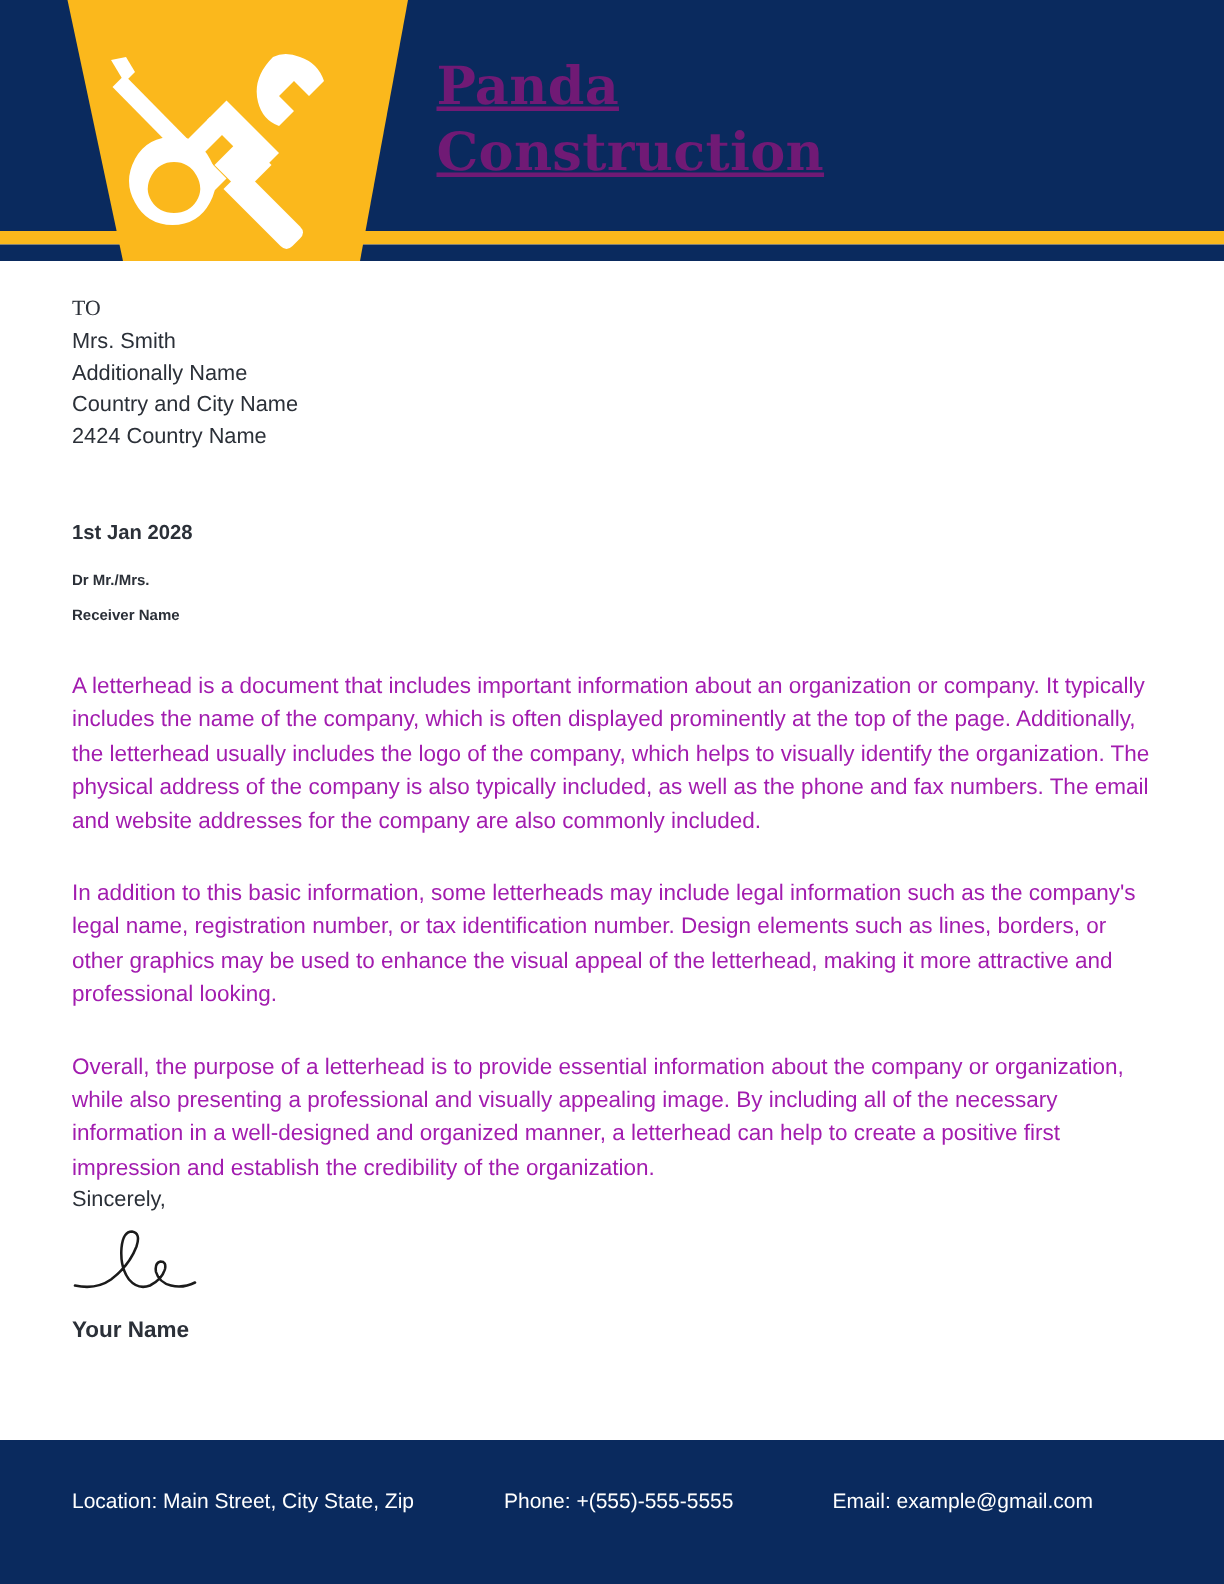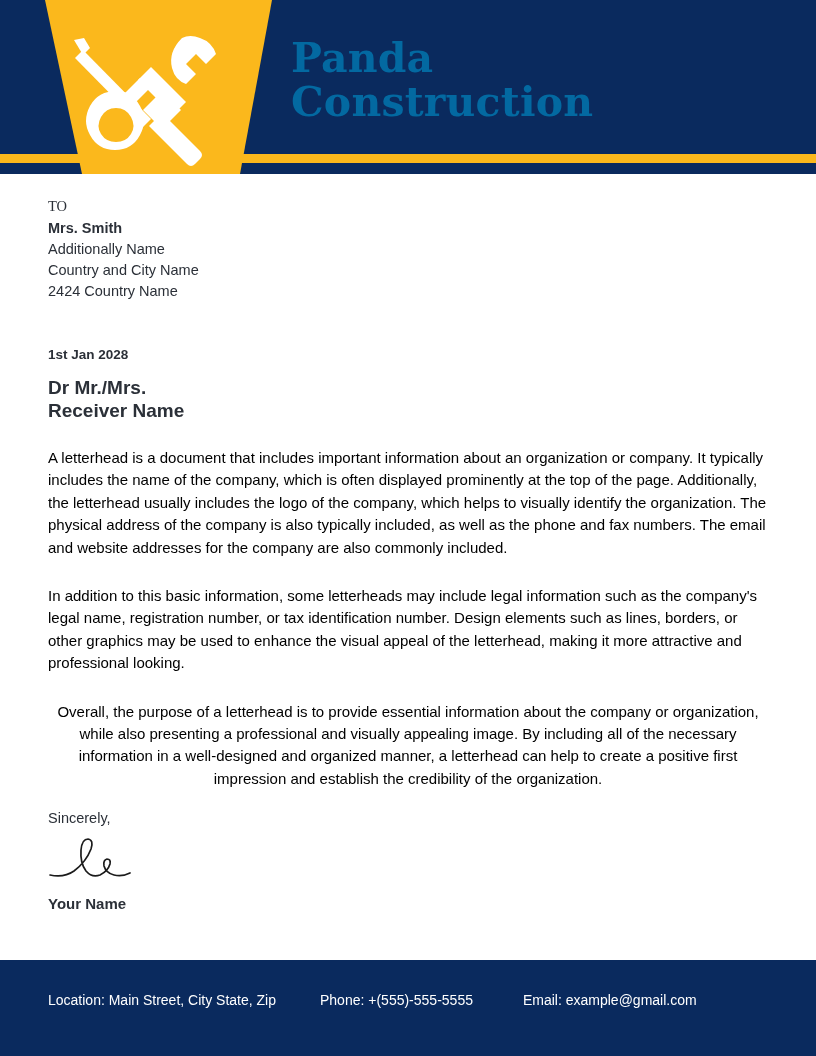--- a/index.html
+++ b/index.html
@@ -53,26 +53,27 @@
     top: 0;
     width: 320px;
     height: 178px;
     z-index: 3;
   }
   .header-title {
     position: absolute;
     left: 291px;
     top: 36px;
     z-index: 4;
-    color: #0369a1;
+    color: #701a75;
     font-family: "DejaVu Serif", serif;
     font-weight: bold;
-    font-size: 41px;
+    font-size: 35px;
     line-height: 44px;
     letter-spacing: 0.2px;
+    text-decoration: underline;
   }
   .header-title .line2 { display: block; }
 
   
   .content {
     position: absolute;
     left: 48px;
     top: 196px;
     width: 720px;
     color: #2b3038;
@@ -81,51 +82,50 @@
     font-size: 14.5px;
     line-height: 21px;
     margin-bottom: 1px;
     font-family: Liberation Serif, serif;
   }
   .addr-line {
     font-size: 14.5px;
     line-height: 21px;
   }
   .addr-line.bold {
-    font-weight: bold;
+    font-weight: normal;
     font-size: 14.5px;
   }
   .date {
     text-align: left;
     font-weight: bold;
     font-size: 13.5px;
     margin-top: 45px;
   }
   .salutation {
     margin-top: 14px;
   }
   .salutation .s-line {
     font-weight: bold;
-    font-size: 19px;
+    font-size: 10px;
     line-height: 23px;
   }
   .paragraphs {
     margin-top: 25px;
   }
   .paragraphs p {
     margin: 0 0 26px 0;
     font-size: 15px;
     line-height: 22.4px;
-    color: #000000;
+    color: #a21caf;
     text-align: left;
   }
-  .paragraphs p:last-child { margin-bottom: 0; text-align: center; }
+  .paragraphs p:last-child { margin-bottom: 0; }
 
   .signoff {
-    margin-top: 18px;
     font-size: 14.5px;
     line-height: 21px;
   }
   .signature {
     margin-top: 6px;
     width: 120px;
     height: 48px;
   }
   .your-name {
     margin-top: 8px;
@@ -142,20 +142,21 @@
     height: 96px;
     background: #0a2a5e;
   }
   .footer-inner {
     position: absolute;
     left: 48px;
     top: 32px;
     width: 720px;
     display: flex;
     align-items: flex-end;
+    gap: 16px;
   }
   .footer-item {
     color: #ffffff;
     font-size: 14px;
     white-space: nowrap;
   }
   .footer-item.loc { margin-right: 44px; }
   .footer-item.phone { margin-right: 50px; }
 </style>
 </head>

